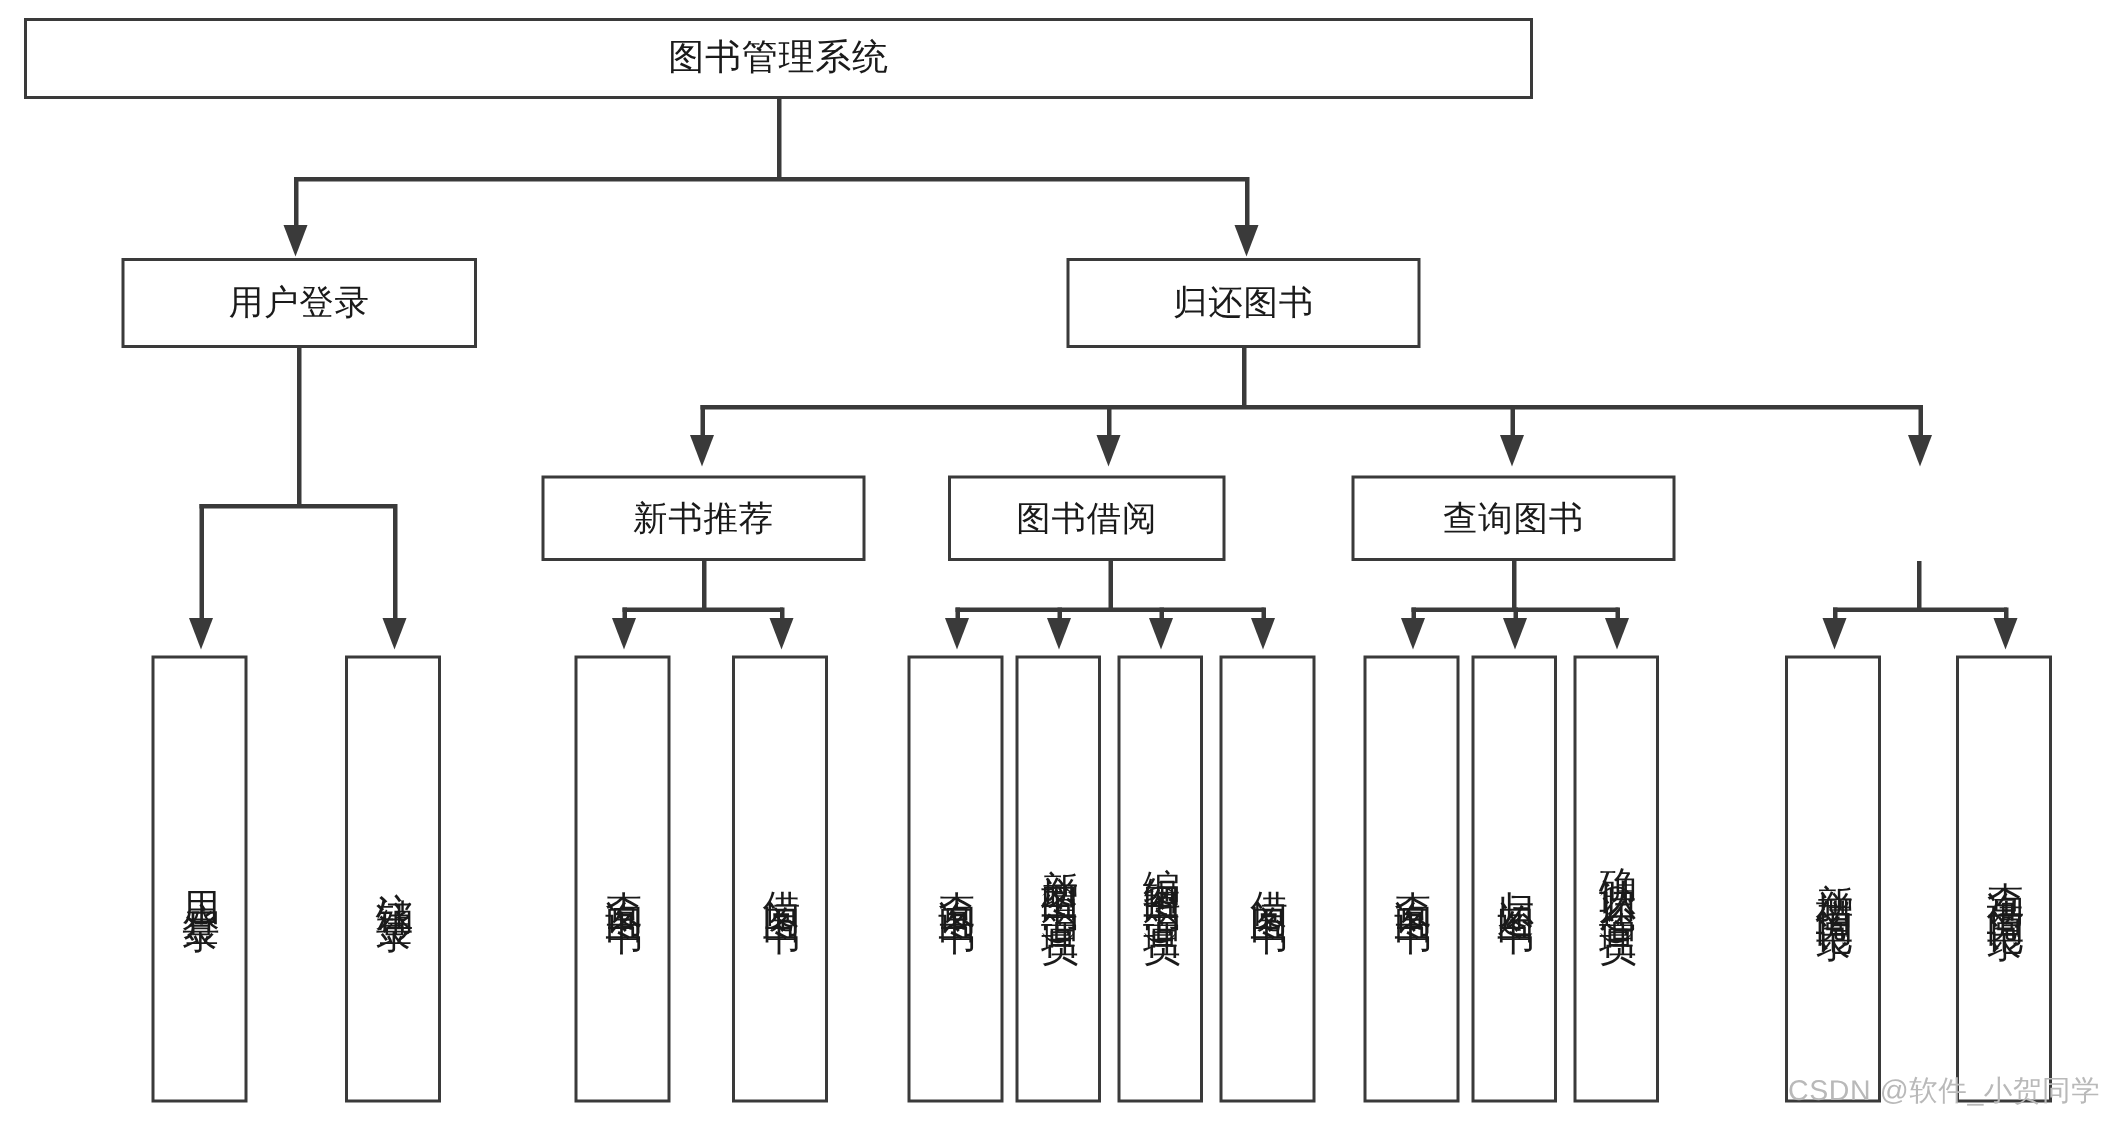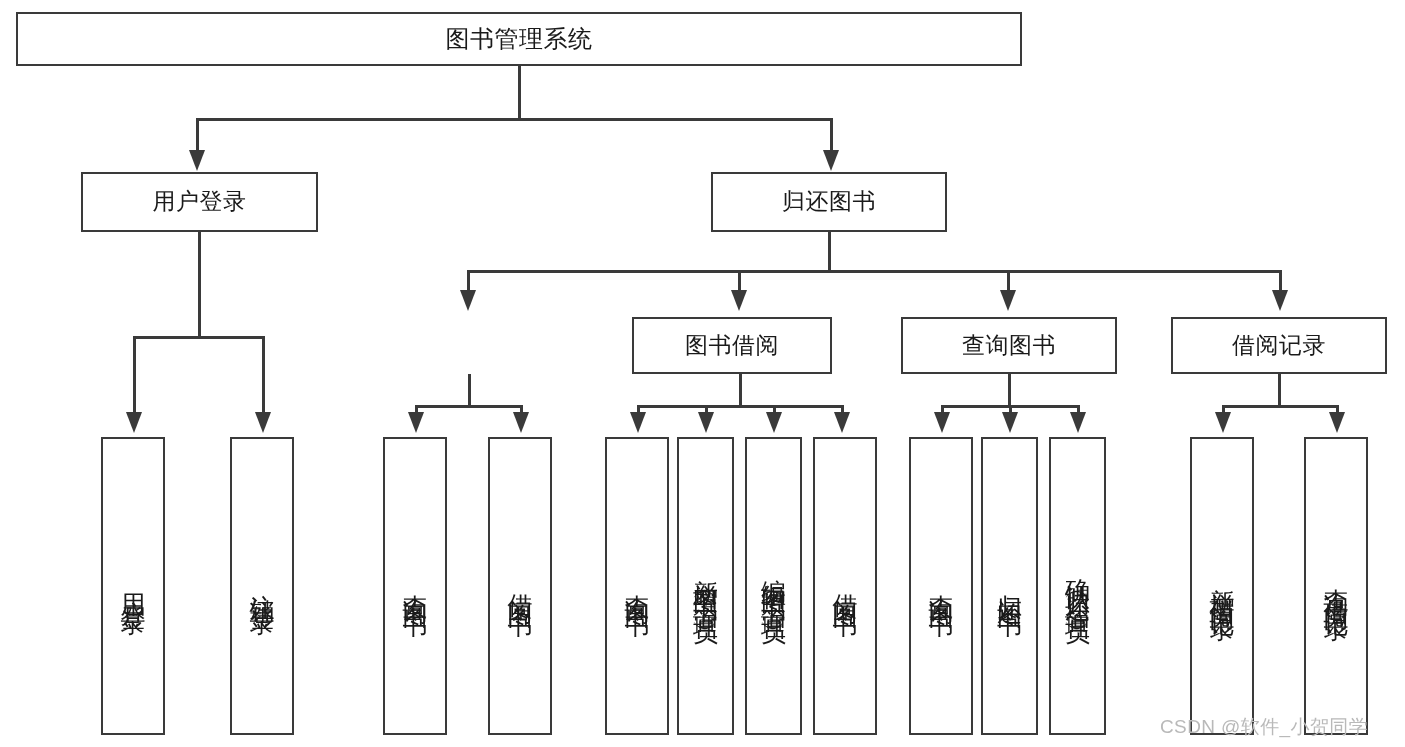--- a/index.html
+++ b/index.html
@@ -147,28 +147,28 @@
     <span class="label">图书管理系统</span>
   </div>
 
   <div class="node h" style="left:81px; top:172px; width:237px; height:60px;">
     <span class="label">用户登录</span>
   </div>
   <div class="node h" style="left:711px; top:172px; width:236px; height:60px;">
     <span class="label">归还图书</span>
   </div>
 
-  <div class="node h" style="left:632px; top:317px; width:200px; height:57px;">
+  <div class="node h" style="left:361px; top:317px; width:216px; height:57px;">
+    <span class="label">新书推荐</span>
+  </div>
+  <div class="node h" style="left:632px; top:317px; width:185px; height:57px;">
     <span class="label">图书借阅</span>
   </div>
   <div class="node h" style="left:901px; top:317px; width:216px; height:57px;">
     <span class="label">查询图书</span>
-  </div>
-  <div class="node h" style="left:1171px; top:317px; width:216px; height:57px;">
-    <span class="label">借阅记录</span>
   </div>
 
   <div class="node v" style="left:101px; top:437px; width:64px; height:298px;">
     <span class="label">用户登录</span>
   </div>
   <div class="node v" style="left:230px; top:437px; width:64px; height:298px;">
     <span class="label">注销登录</span>
   </div>
 
   <div class="node v" style="left:383px; top:437px; width:64px; height:298px;">
@@ -201,15 +201,15 @@
     <span class="label">确认归还（管理员）</span>
   </div>
 
   <div class="node v" style="left:1190px; top:437px; width:64px; height:298px;">
     <span class="label">新增借阅记录</span>
   </div>
   <div class="node v" style="left:1304px; top:437px; width:64px; height:298px;">
     <span class="label">查询借阅记录</span>
   </div>
 
-  <div id="watermark" style="left:1160px; top:714px;">CSDN @软件_小贺同学</div>
+  <div id="watermark" style="left:1192px; top:714px;">CSDN @软件_小贺同学</div>
 
 </div>
 
 </body></html>

